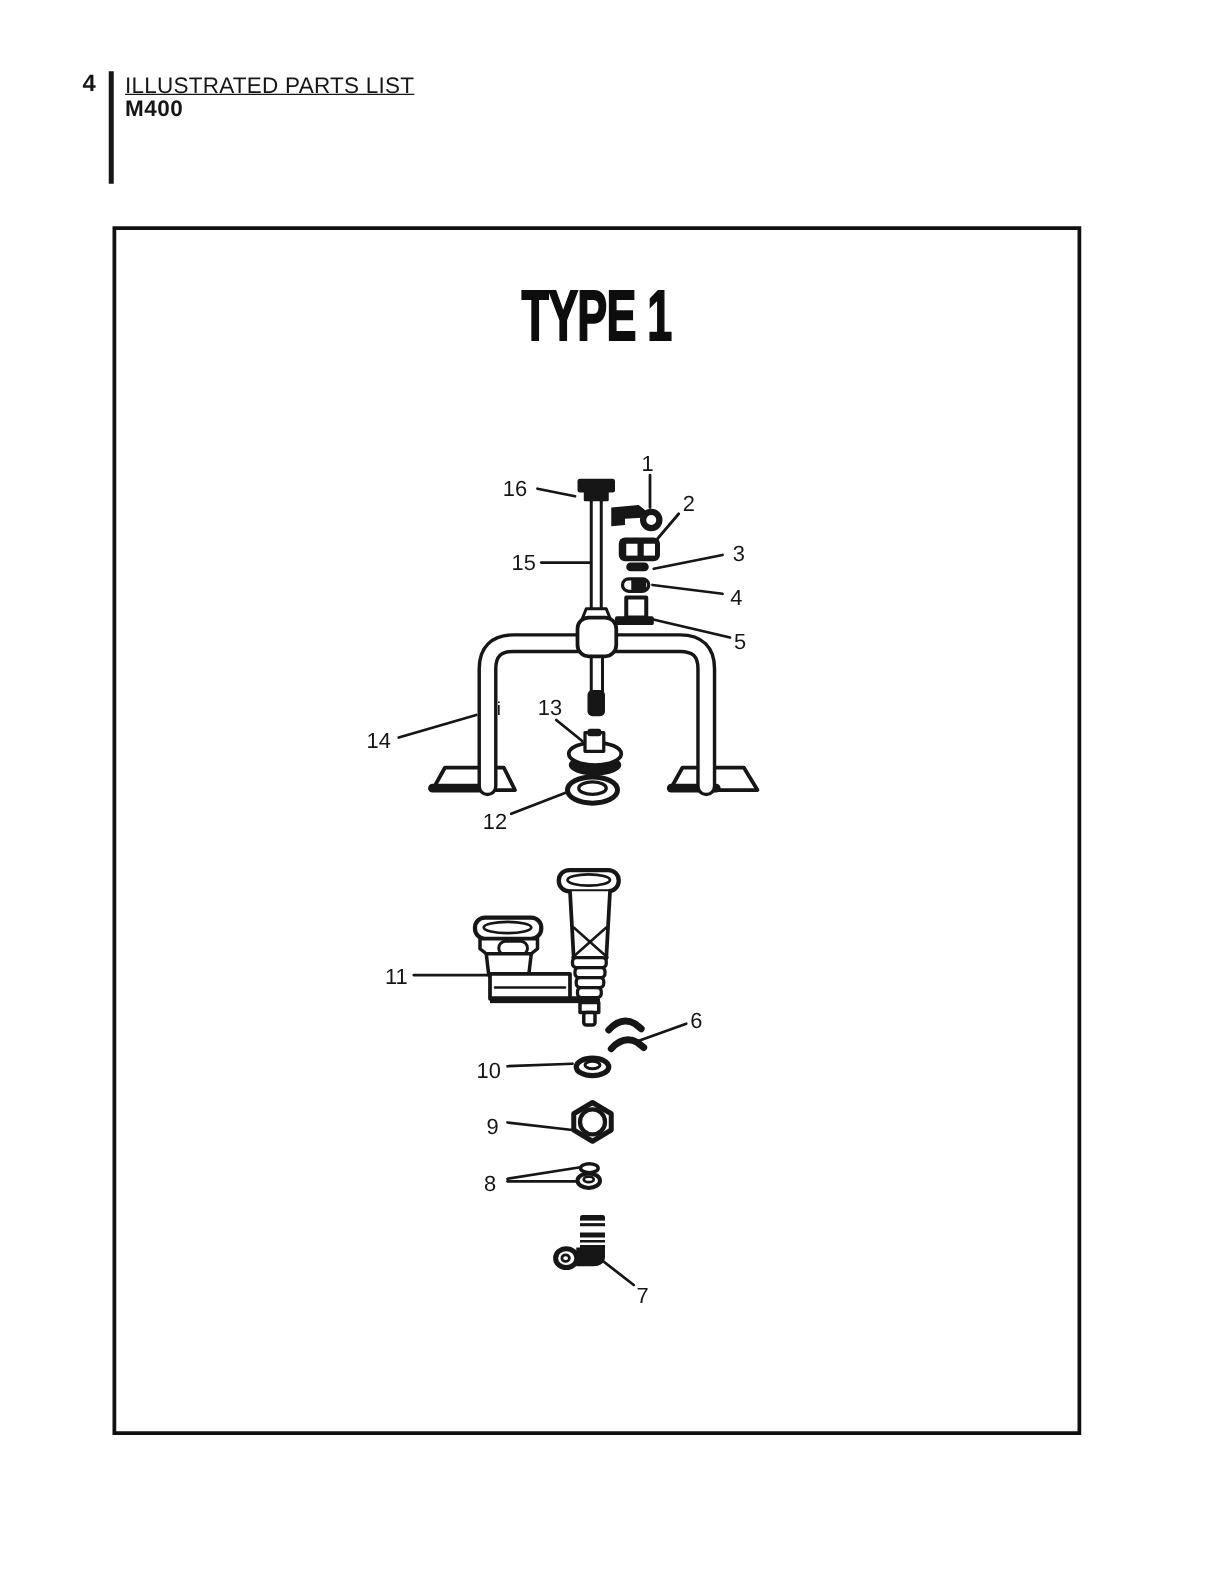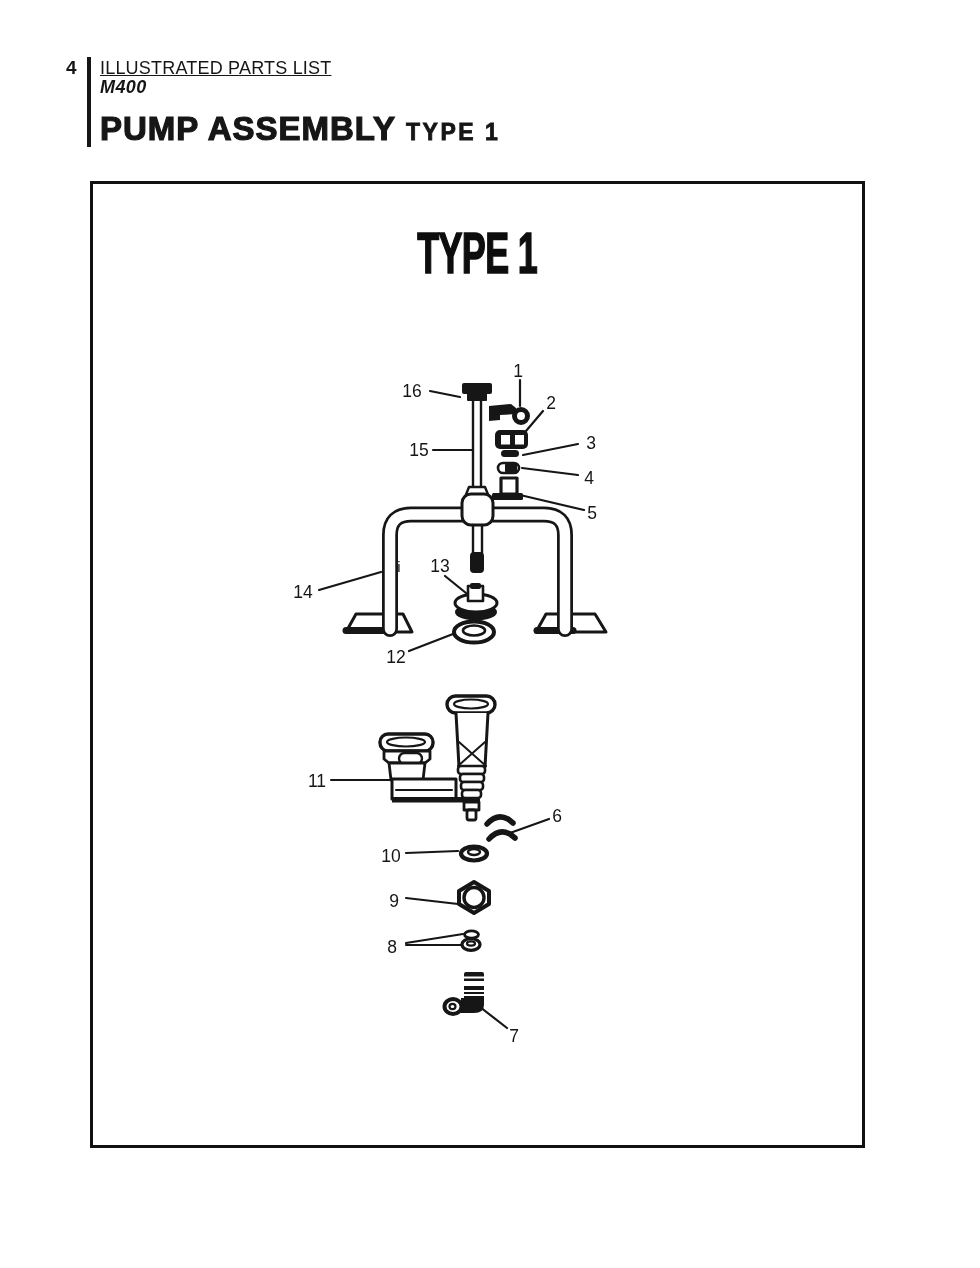--- a/index.html
+++ b/index.html
@@ -4,43 +4,40 @@
 <style>
   html,body{margin:0;padding:0;background:#ffffff;}
   .page{
     position:relative;width:980px;height:1268px;background:#ffffff;
     font-family:"Liberation Sans",sans-serif;color:#161616;overflow:hidden;
   }
   .abs{position:absolute;}
   .pageno{left:66px;top:57px;font-size:19px;font-weight:bold;}
   .vrule{left:87px;top:57px;width:3.5px;height:90px;background:#161616;}
   .doc-title{left:100px;top:58px;font-size:18px;letter-spacing:.2px;text-decoration:underline;}
-  .model{left:100px;top:77px;font-size:18px;font-weight:bold;letter-spacing:.4px;font-style:italic;}
+  .model{left:100px;top:77px;font-size:18px;font-weight:bold;letter-spacing:.4px;}
   .section-line{left:100px;top:110px;white-space:nowrap;}
   .section-title{font-size:33px;font-weight:bold;letter-spacing:1px;-webkit-text-stroke:1.2px #161616;}
   .section-sub{font-size:23px;font-weight:bold;letter-spacing:2.5px;margin-left:10px;-webkit-text-stroke:.8px #161616;}
   .frame{left:90px;top:181px;width:769px;height:961px;border:3px solid #111;background:#fff;}
   .diagram-title{left:90px;top:220px;width:775px;text-align:center;font-size:57px;font-weight:bold;color:#0d0d0d;}
   .diagram-title span{display:inline-block;transform:scaleX(.63);transform-origin:center;letter-spacing:-1px;-webkit-text-stroke:1.6px #0d0d0d;}
   svg.art{position:absolute;left:0;top:0;width:980px;height:1268px;}
   svg.art text{font-family:"Liberation Sans",sans-serif;fill:#161616;font-size:17.5px;text-anchor:middle;}
   svg.art text.stray{font-size:15px;}
 </style>
 </head>
 <body>
 
 <div class="page">
 
   <div class="abs pageno">4</div>
   <div class="abs vrule"></div>
   <div class="abs doc-title">ILLUSTRATED PARTS LIST</div>
   <div class="abs model">M400</div>
-  <div class="abs section-line">
-    <span class="section-title">PUMP ASSEMBLY</span><span class="section-sub">TYPE 1</span>
-  </div>
 
   <div class="abs frame"></div>
   <div class="abs diagram-title"><span>TYPE 1</span></div>
 
   <svg class="art" viewBox="0 0 980 1268">
     <g stroke-linecap="round" stroke-linejoin="round">
 
       <g fill="#161616">
         <rect x="462" y="383" width="30" height="11" rx="2"></rect>
         <rect x="467" y="393" width="20" height="8" rx="1"></rect>

